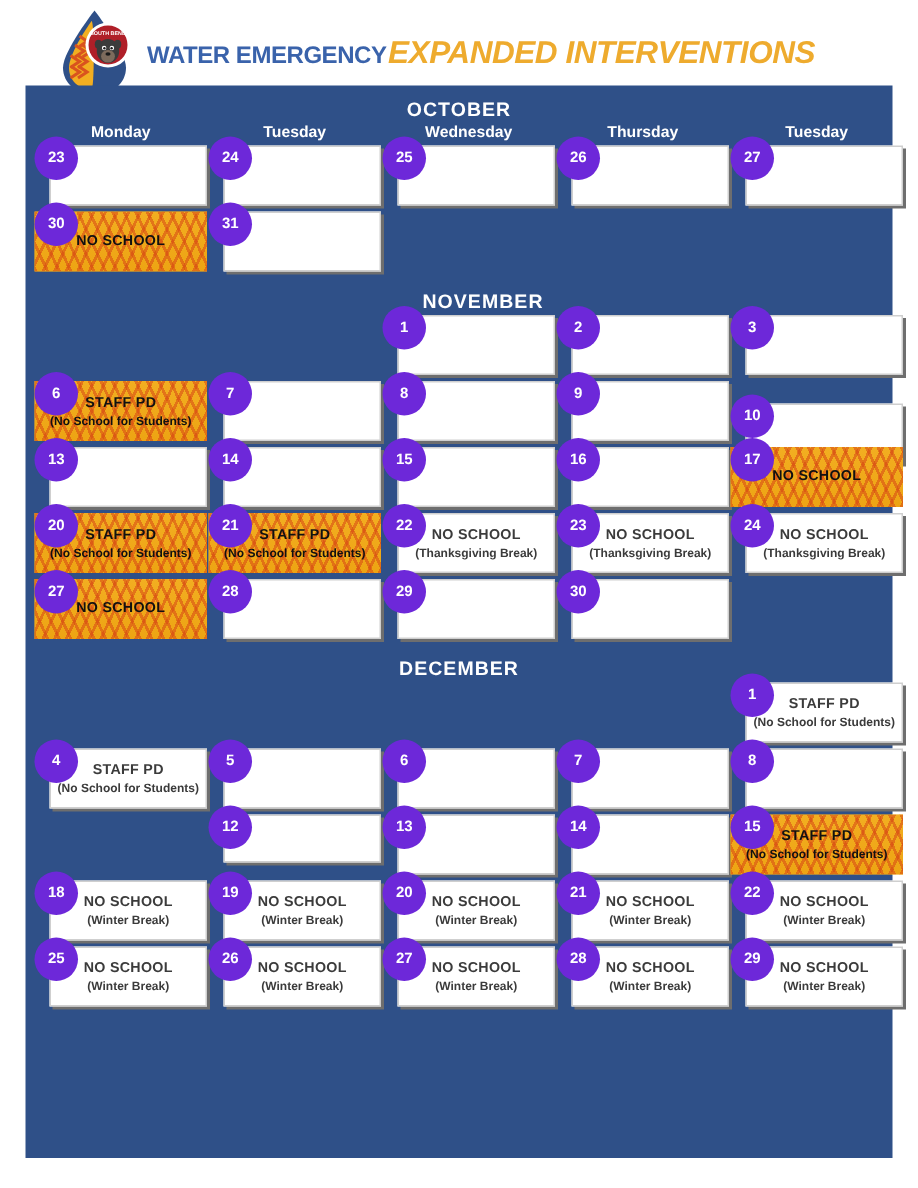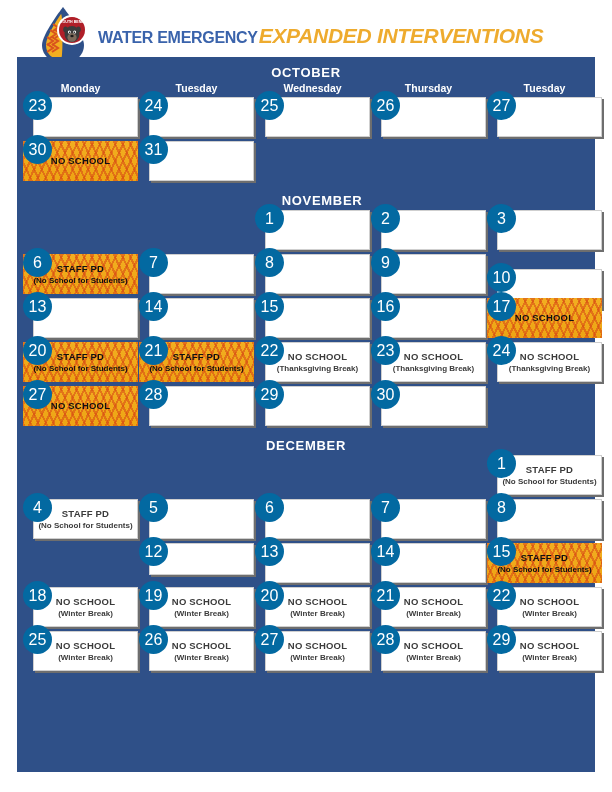--- a/index.html
+++ b/index.html
@@ -86,22 +86,22 @@
     letter-spacing:0.2px;
   }
   .t2{
     font-size:8px;font-weight:bold;color:#3b3b3b;line-height:11px;
   }
   .gold .t1,.gold .t2{color:#111111;}
 
   .daynum{
     position:absolute;left:0;top:-6px;
     width:29px;height:29px;border-radius:50%;
-    background:#0369a1;
-    color:#ffffff;font-size:16px;font-weight:normal;
+    background:#6d28d9;
+    color:#ffffff;font-size:10px;font-weight:bold;
     display:flex;align-items:center;justify-content:center;
     z-index:5;
   }
 </style>
 </head>
 <body>
 
 <div id="header">
 
   <div id="logo">

